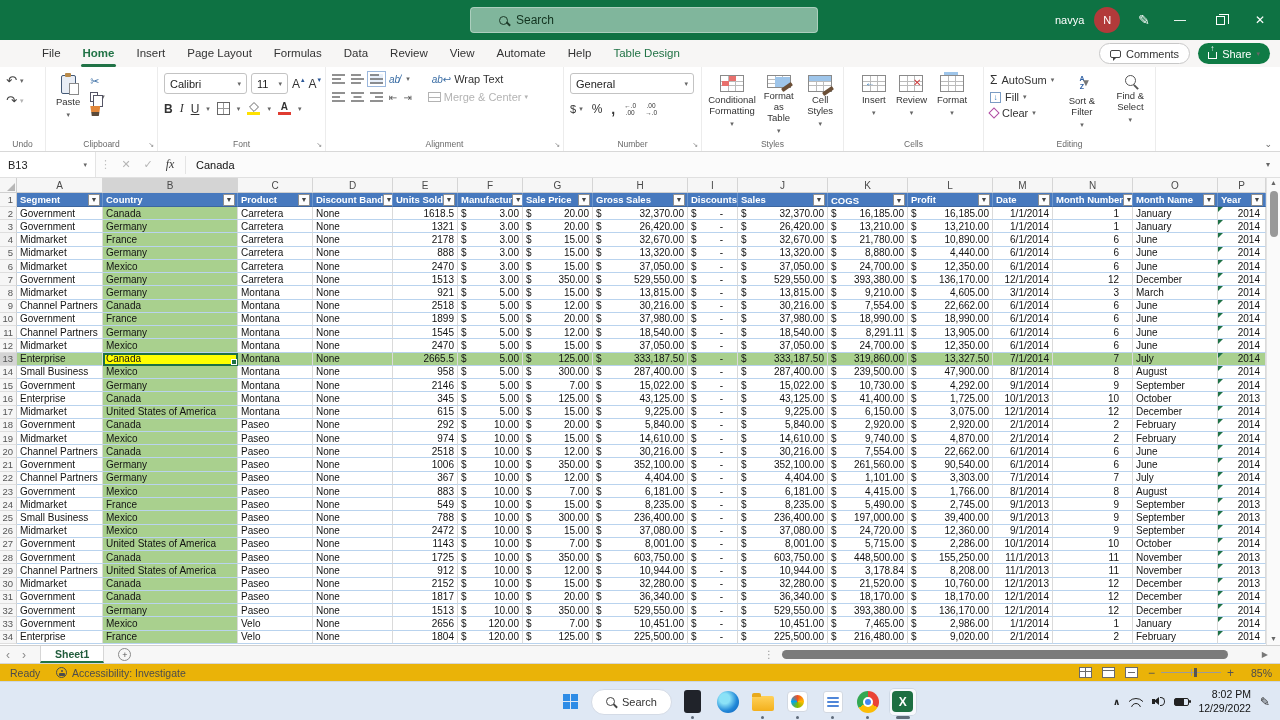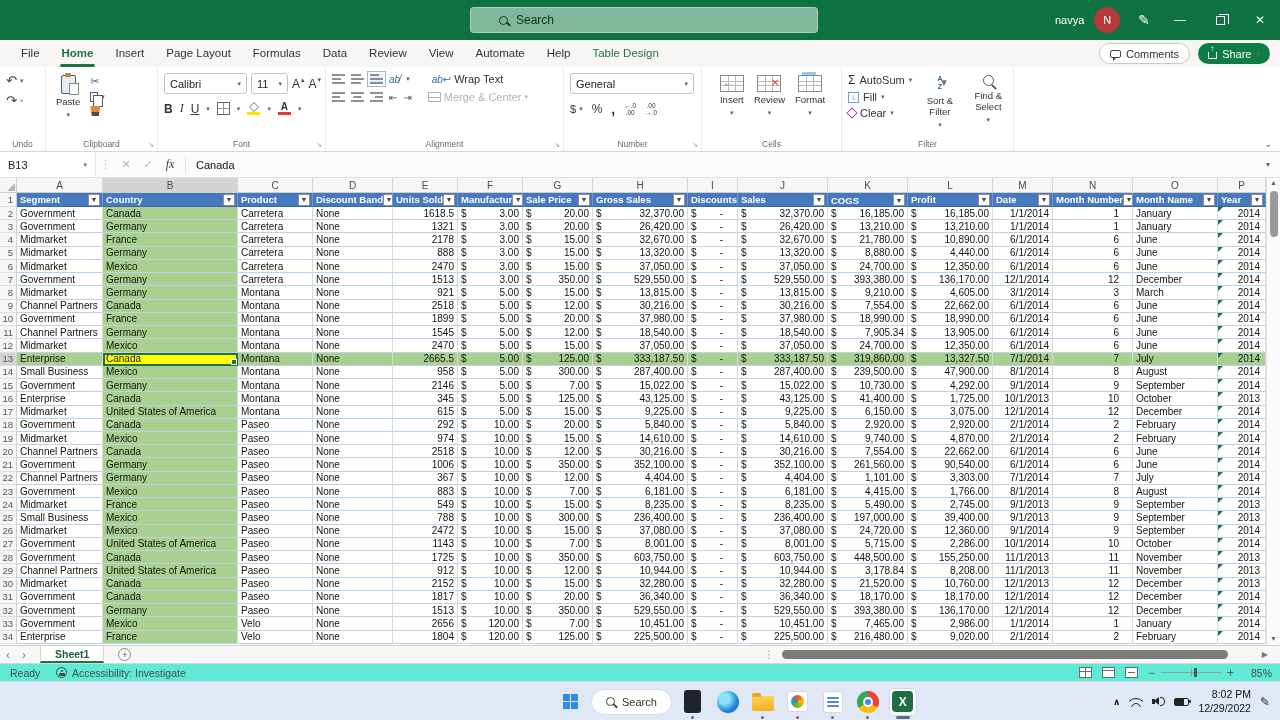--- a/index.html
+++ b/index.html
@@ -23,21 +23,21 @@
 .mag:after{content:'';position:absolute;width:5px;height:1.5px;background:#1d3a29;right:-4px;bottom:-1px;transform:rotate(45deg)}
 .tb-right{position:absolute;right:0;top:0;height:40px;display:flex;align-items:center;gap:0}
 .uname{font-size:11px;margin-right:10px}
 .avatar{width:26px;height:26px;border-radius:50%;background:#b23a3a;color:#fff;display:flex;align-items:center;justify-content:center;font-size:11px;margin-right:18px}
 .pen{font-size:14px;margin-right:10px}
 .winbtn{width:40px;height:40px;display:flex;align-items:center;justify-content:center;font-size:12px}
 .restore-ico{width:9px;height:9px;border:1px solid #fff;position:relative}
 .restore-ico:before{content:'';position:absolute;left:2px;top:-3px;width:9px;height:9px;border:1px solid #fff;border-left:none;border-bottom:none}
 
 .tabrow{position:absolute;left:0;top:40px;width:1280px;height:27px;background:#f7f6f5;display:flex;align-items:center}
-.tablist{display:flex;align-items:center;padding-left:10px}
+.tablist{display:flex;align-items:center;padding-left:31px}
 .tab{position:relative;padding:0 11px;line-height:27px;font-size:11.5px;color:#333;white-space:nowrap}
 .tab.active{font-weight:bold;color:#217346}
 .tab.active:after{content:'';position:absolute;left:9px;right:9px;bottom:0;height:3px;border-radius:2px;background:#217346}
 .tab.ctx{color:#217346}
 .tabrow-right{position:absolute;right:10px;top:3px;display:flex;gap:8px;align-items:center}
 .pill{height:21px;border-radius:11px;display:flex;align-items:center;gap:5px;padding:0 10px;font-size:11px}
 .pill.comments{border:1px solid #c8c8c8;background:#fff;color:#333}
 .pill.share{background:#0f7b45;color:#fff}
 .bubble{width:11px;height:8px;border:1.2px solid #444;border-radius:2px;position:relative}
 .bubble:after{content:'';position:absolute;left:2px;bottom:-4px;border-top:4px solid #444;border-right:4px solid transparent}
@@ -171,21 +171,21 @@
 
 .sheetbar{position:absolute;left:0;top:645px;width:1280px;height:18px;background:#f7f7f7;border-top:1px solid #cfcfcf;display:flex;align-items:center}
 .sb-nav{color:#8a8a8a;font-size:12px;padding:0 6px;line-height:16px}
 .sheettab{height:17px;background:#fff;border:1px solid #d6d6d6;border-top:none;border-bottom:2px solid #217346;display:flex;align-items:center;padding:0 14px;font-size:10.5px;font-weight:bold;color:#215c3c;margin-left:8px}
 .addsheet{width:13px;height:13px;border:1px solid #8a8a8a;border-radius:50%;color:#555;display:flex;align-items:center;justify-content:center;font-size:9px;margin-left:14px}
 .hs-dots{position:absolute;left:764px;color:#9a9a9a;font-size:10px}
 .hscroll{position:absolute;left:782px;width:468px;height:100%;display:flex;align-items:center}
 .hs-thumb{height:9px;width:446px;background:#7b7b7b;border-radius:5px}
 .hs-right{position:absolute;right:12px;color:#777;font-size:8px}
 
-.statusbar{position:absolute;left:0;top:663px;width:1280px;height:18px;background:#5eead4;border-top:1px solid #d7d7d7;display:flex;align-items:center;font-size:10.5px;color:#4c4c4c}
+.statusbar{position:absolute;left:0;top:663px;width:1280px;height:18px;background:#eab308;border-top:1px solid #d7d7d7;display:flex;align-items:center;font-size:10.5px;color:#4c4c4c}
 .sb-ready{padding-left:10px;width:56px}
 .acc{display:flex;align-items:center;gap:5px}
 .acc-ico{width:11px;height:11px;border:1px solid #4c4c4c;border-radius:50%;position:relative}
 .acc-ico:before{content:'';position:absolute;left:3.5px;top:1.5px;width:2.5px;height:2.5px;border-radius:50%;background:#4c4c4c}
 .acc-ico:after{content:'';position:absolute;left:2px;top:5px;width:5.5px;height:3px;background:#4c4c4c;border-radius:1px}
 .sb-right{position:absolute;right:8px;display:flex;align-items:center;gap:10px}
 .vico{width:13px;height:11px;border:1px solid #6a6a6a;background:#fff}
 .vico.v1{background:linear-gradient(#6a6a6a 0 0) 0 3px/100% 1px no-repeat,linear-gradient(#6a6a6a 0 0) 50% 0/1px 100% no-repeat,#fff}
 .vico.v2{background:linear-gradient(#6a6a6a 0 0) 0 2px/100% 1px no-repeat,#fff}
 .vico.v3{background:linear-gradient(#6a6a6a 0 0) 50% 50%/7px 1px no-repeat,#fff}
@@ -423,20 +423,38 @@
         <span class="rbtn">$<span class="car">▾</span></span>
         <span>%</span>
         <span class="comma">,</span>
         <span class="dec">←.0<br>.00</span>
         <span class="dec">.00<br>→.0</span>
       </div>
       <span class="launch">↘</span>
       <div class="glabel">Number</div>
     </div>
 
+    <div class="rgroup styles-g">
+      <div class="bigbtn" style="width:48px">
+        <span class="mini-grid mg-cf"></span>
+        <span>Conditional Formatting</span>
+          <span class="car">▾</span>
+      </div>
+      <div class="bigbtn" style="width:44px">
+        <span class="mini-grid mg-ft"></span>
+        <span>Format as Table</span>
+          <span class="car">▾</span>
+      </div>
+      <div class="bigbtn" style="width:40px">
+        <span class="mini-grid mg-cs"></span>
+        <span>Cell Styles</span>
+          <span class="car">▾</span>
+      </div>
+      <div class="glabel">Styles</div>
+    </div>
 
     <div class="rgroup cells-g">
       <div class="bigbtn">
         <span class="mini-grid mg-ins"></span>
         <span>Insert</span>
           <span class="car">▾</span>
       </div>
       <div class="bigbtn">
         <span class="mini-grid mg-del"></span>
         <span>Review</span>
@@ -471,21 +489,21 @@
       <div class="bigbtn" style="width:42px">
         <span class="az-ico">A<br>Z<span class="fz">▼</span></span>
         <span>Sort &amp; Filter</span>
           <span class="car">▾</span>
       </div>
       <div class="bigbtn" style="width:44px">
         <span class="find-ico"></span>
         <span>Find &amp; Select</span>
           <span class="car">▾</span>
       </div>
-      <div class="glabel">Filter</div>
+      <div class="glabel">Editing</div>
     </div>
 
 
     <span class="rib-collapse">⌄</span>
   </div>
 
   <div class="fbar">
     <div class="namebox">
         <span>B13</span>
         <span class="car">▾</span>
@@ -1141,21 +1159,21 @@
           <div class="cell t-cur disc" style="width: 50px;">
             <span class="cur-d">$</span>
             <span class="cur-v">-</span>
           </div>
           <div class="cell t-cur" style="width: 90px;">
             <span class="cur-d">$</span>
             <span class="cur-v">18,540.00</span>
           </div>
           <div class="cell t-cur" style="width: 80px;">
             <span class="cur-d">$</span>
-            <span class="cur-v">7,905.34</span>
+            <span class="cur-v">8,291.11</span>
           </div>
           <div class="cell t-cur" style="width: 85px;">
             <span class="cur-d">$</span>
             <span class="cur-v">13,905.00</span>
           </div>
           <div class="cell t-date" style="width: 60px;">
             <span>6/1/2014</span>
           </div>
           <div class="cell t-mnum" style="width: 80px;">
             <span>6</span>

